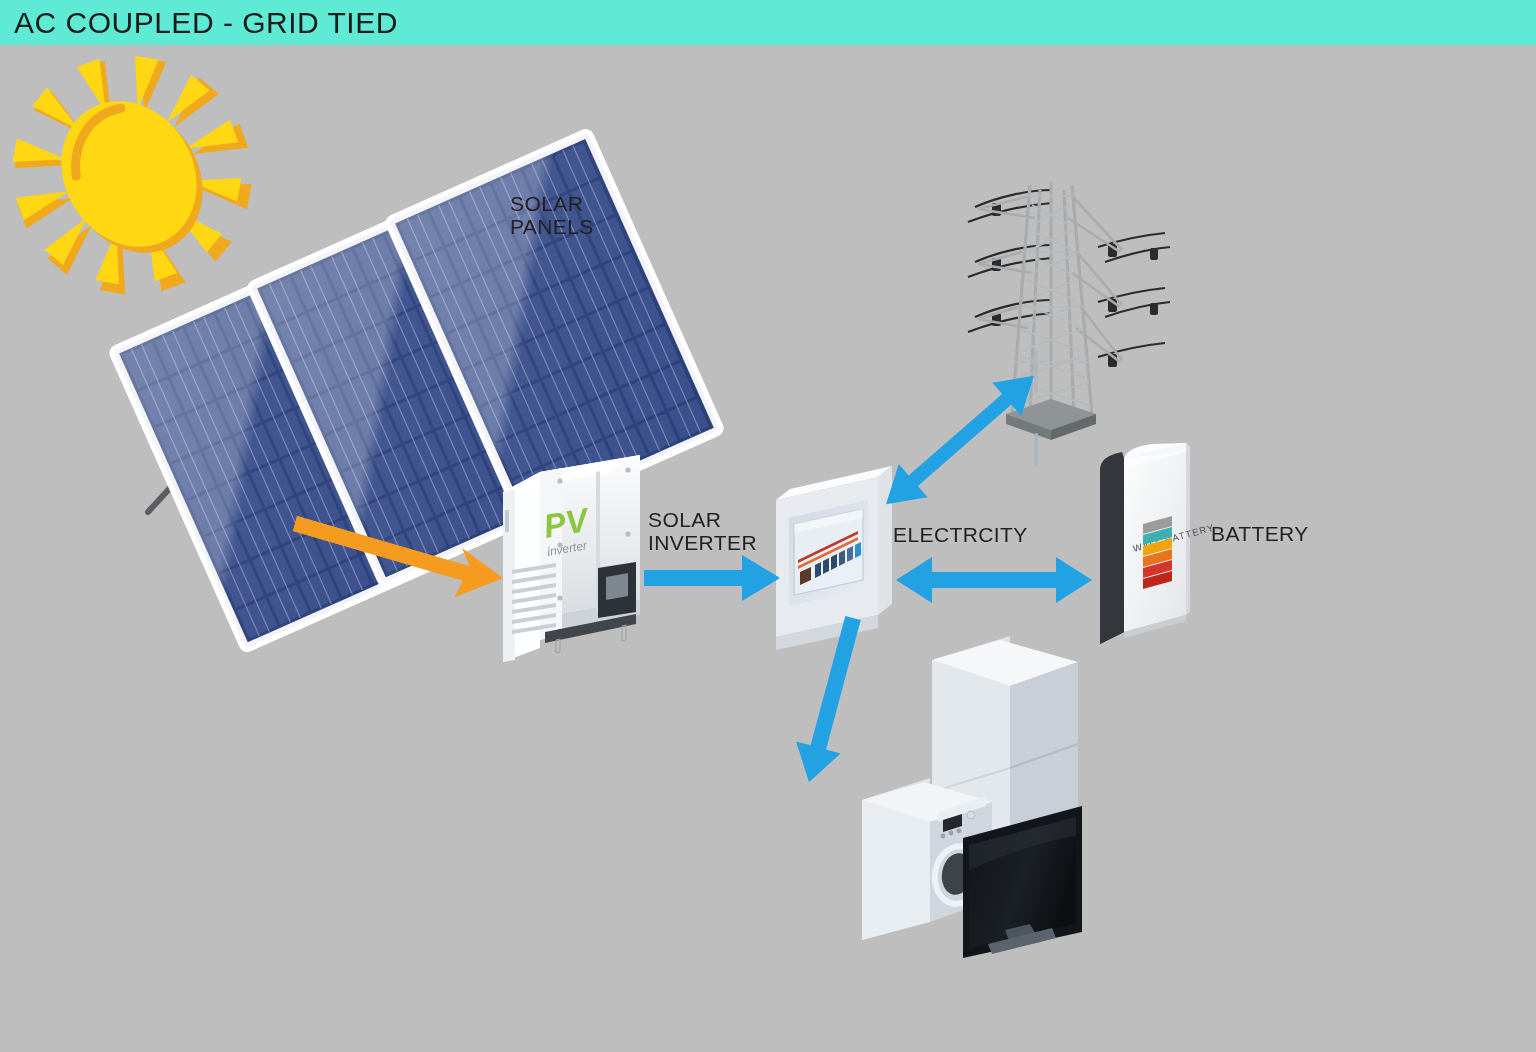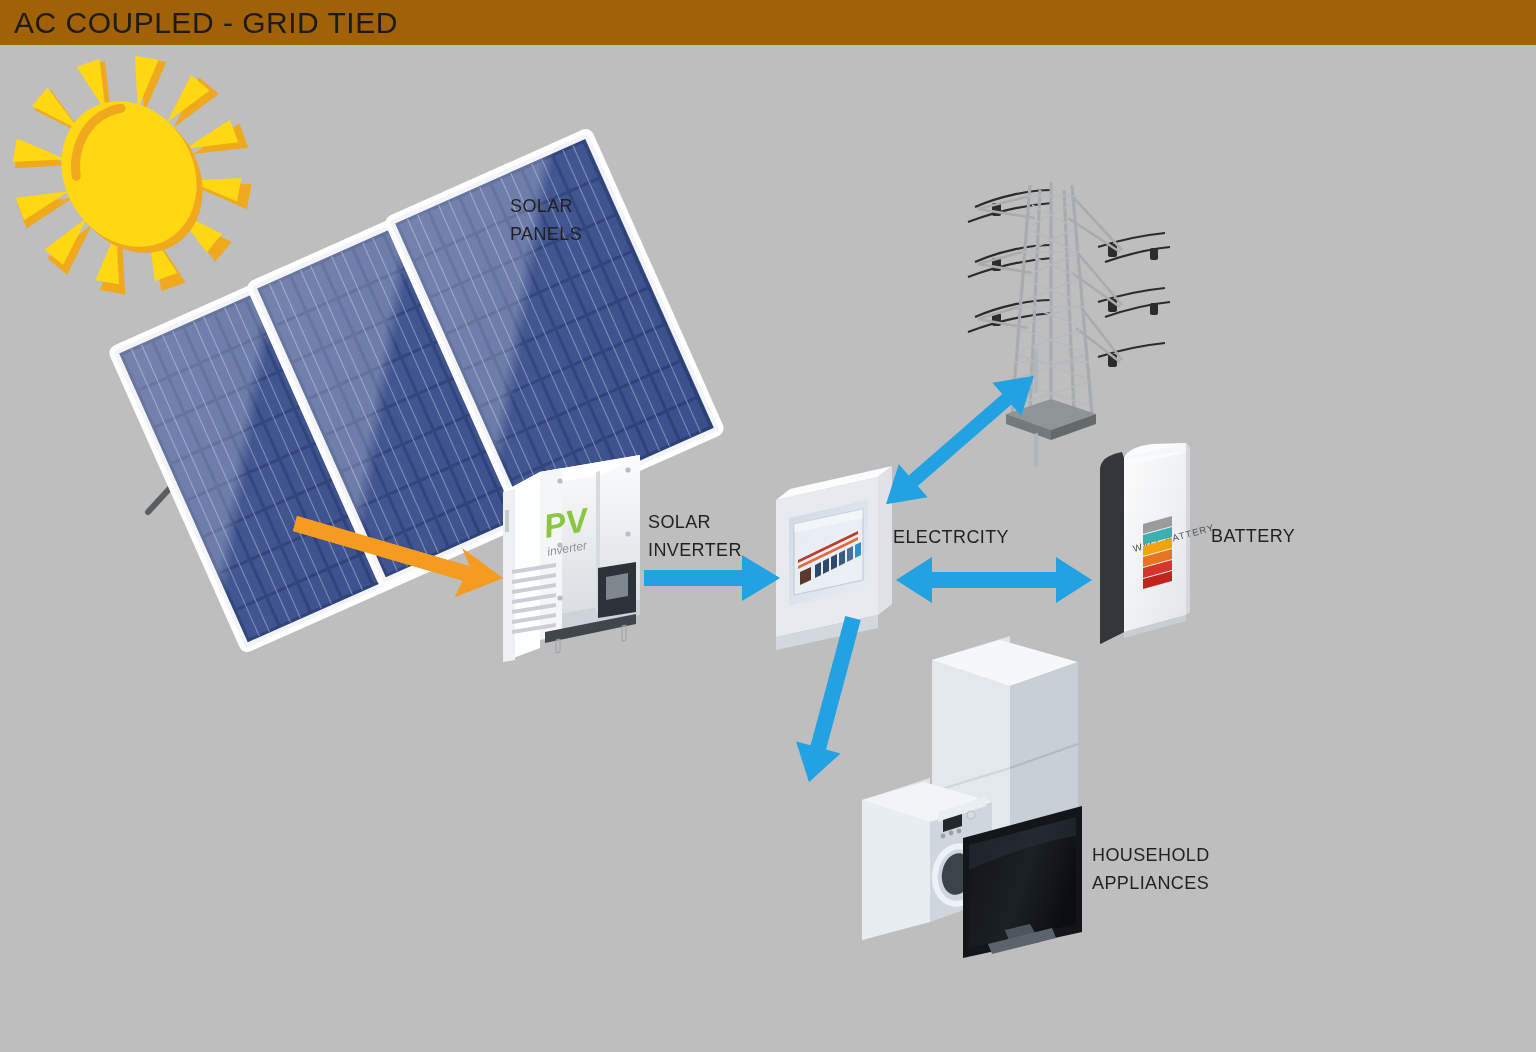--- a/index.html
+++ b/index.html
@@ -1,20 +1,20 @@
 <!DOCTYPE html>
 <html><head>
 <meta charset="utf-8">
 <style>
   html,body{margin:0;padding:0;background:#fff;}
   body{width:1536px;height:1052px;overflow:hidden;font-family:"Liberation Sans",sans-serif;}
-  #stage{position:relative;width:1536px;height:1052px;background:#a16207;}
+  #stage{position:relative;width:1536px;height:1052px;background:#5eead4;}
   #canvas{position:absolute;left:0;top:45px;width:1536px;height:1007px;background:#bebebe;}
   #title{position:absolute;left:14px;top:6px;font-size:30px;letter-spacing:.5px;color:#1b1b1b;font-weight:400;white-space:nowrap;}
-  .label{position:absolute;color:#231f20;font-size:18px;line-height:28px;letter-spacing:.4px;white-space:pre-line;}
+  .label{position:absolute;color:#231f20;font-size:21px;line-height:23px;letter-spacing:.4px;white-space:pre-line;}
   .layer{position:absolute;left:0;top:0;width:1536px;height:1052px;overflow:visible;}
 </style>
 </head>
 <body>
 
 <div id="stage">
 
   <div id="title">AC COUPLED - GRID TIED</div>
   <div id="canvas"></div>
 
@@ -537,16 +537,14 @@
       <polygon points="845,618 861,618 861,752 876,752 853,788 830,752 845,752" fill="#22a2e2"></polygon>
     </g>
   </svg>
 
   <div class="label" style="left:510px;top:192px;">SOLAR
 PANELS</div>
   <div class="label" style="left:648px;top:508px;">SOLAR
 INVERTER</div>
   <div class="label" style="left:893px;top:523px;">ELECTRCITY</div>
   <div class="label" style="left:1211px;top:522px;">BATTERY</div>
-  <div class="label" style="left:1092px;top:841px;">HOUSEHOLD
-APPLIANCES</div>
 
 </div>
 
 </body></html>

